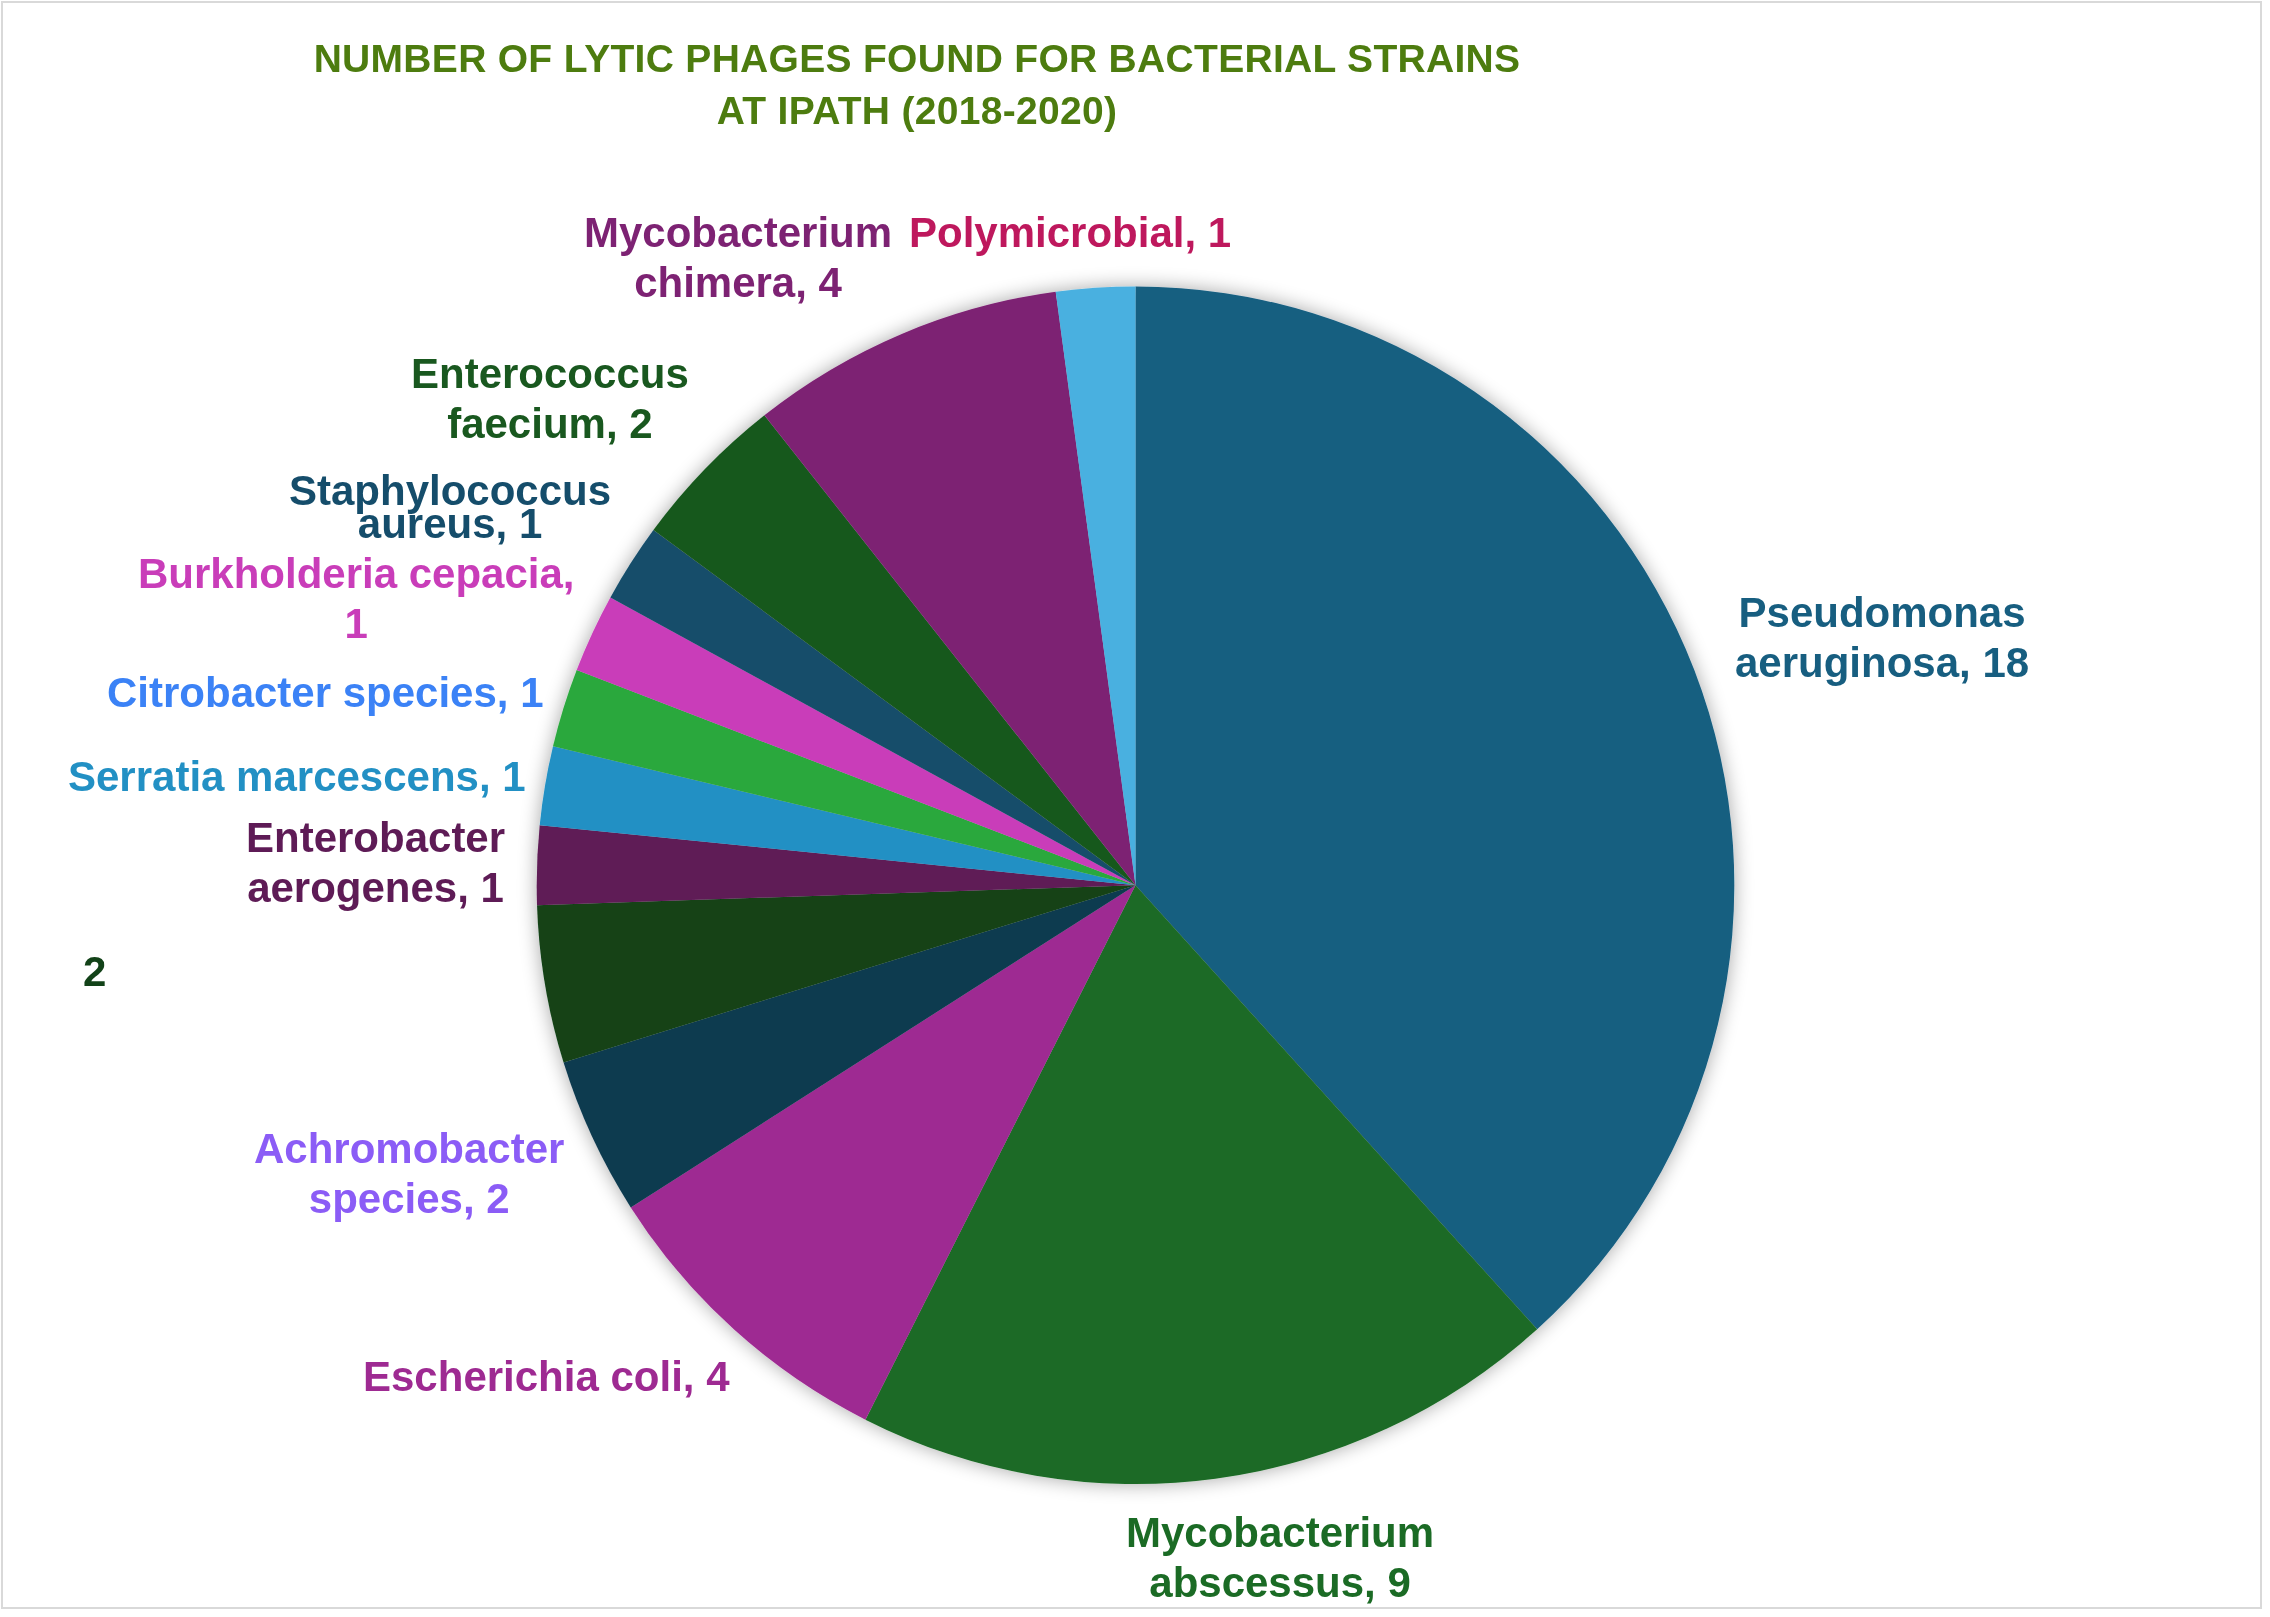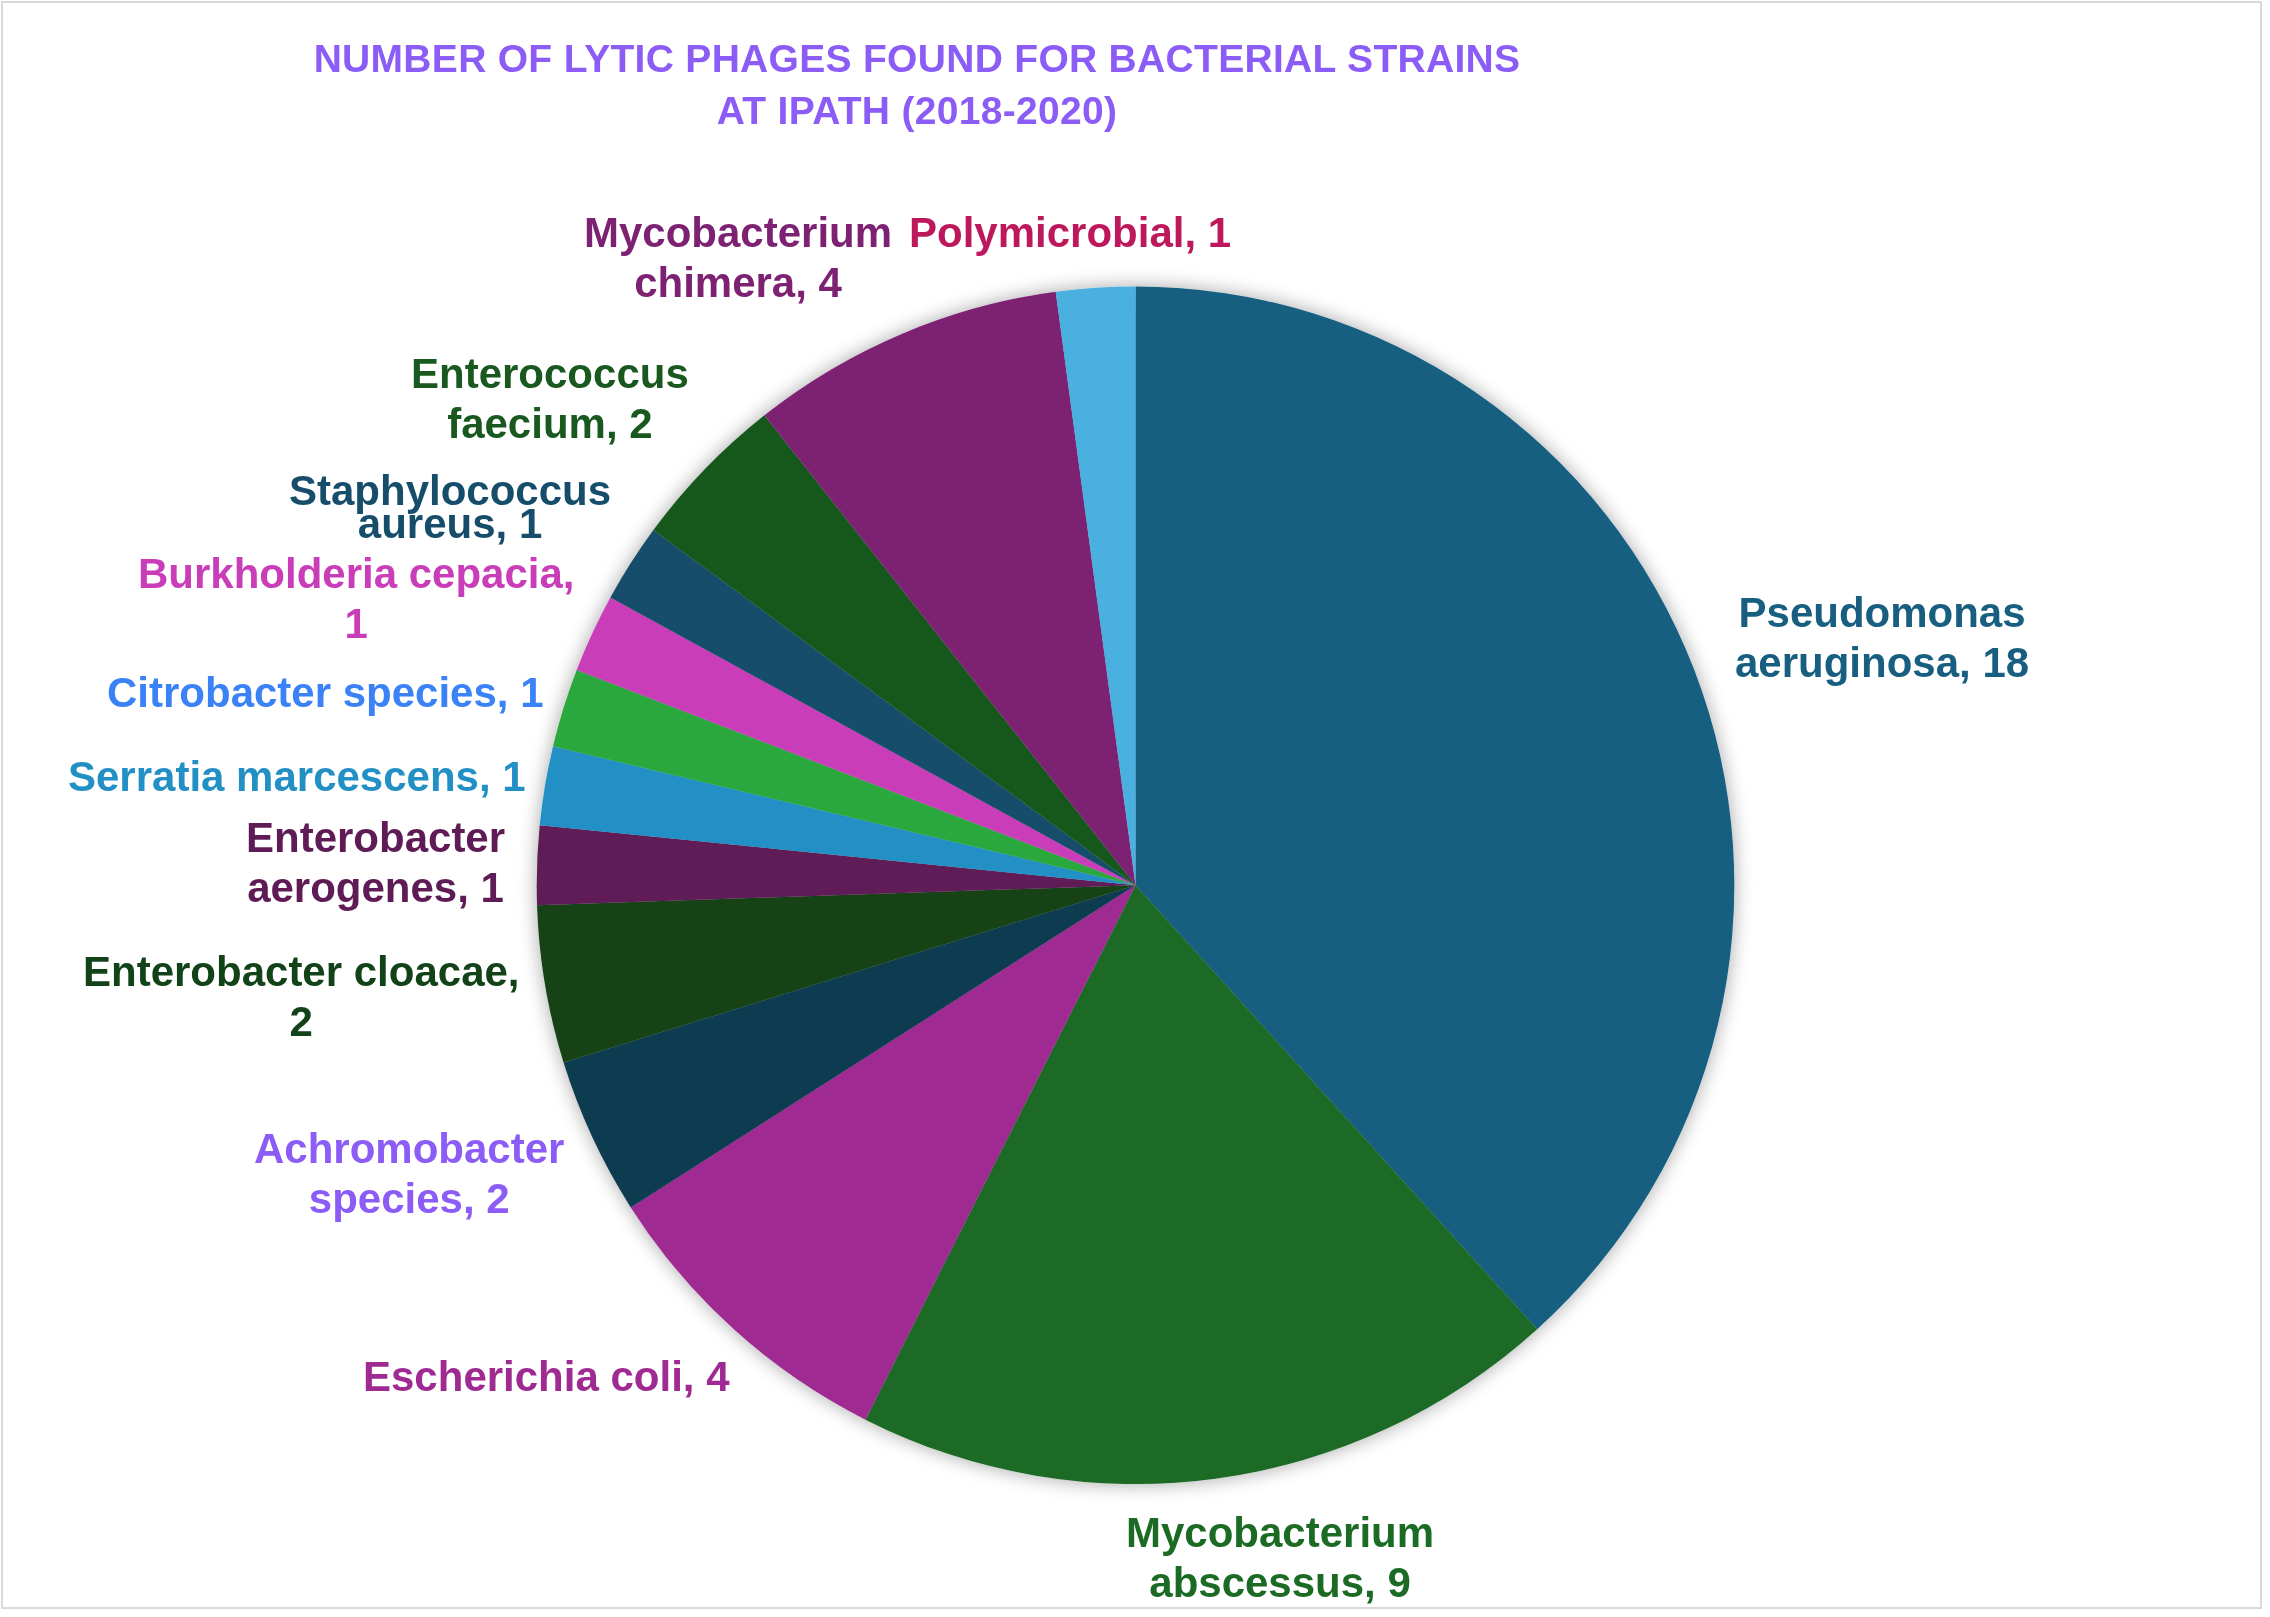--- a/index.html
+++ b/index.html
@@ -1,18 +1,18 @@
 <!DOCTYPE html>
 <html><head>
 <meta charset="utf-8">
 <style>
   html, body { margin: 0; padding: 0; background: #ffffff; }
   body { width: 2271px; height: 1618px; position: relative; overflow: hidden; font-family: "Liberation Sans", "DejaVu Sans", sans-serif; }
   .frame { position: absolute; left: 1px; top: 1px; width: 2261px; height: 1608px; border: 2.9px solid #d9d9d9; background: #fff; box-sizing: border-box; }
-  .title { position: absolute; left: 0; top: 33px; width: 1834px; text-align: center; color: #8b5cf6; font-weight: bold; font-size: 39px; line-height: 52px; letter-spacing: 0.3px; }
+  .title { position: absolute; left: 0; top: 33px; width: 1834px; text-align: center; color: #4d7c0f; font-weight: bold; font-size: 39px; line-height: 52px; letter-spacing: 0.3px; }
   svg.pie { position: absolute; left: 0; top: 0; }
   .lbl { position: absolute; font-weight: bold; font-size: 42px; line-height: 50px; text-align: center; white-space: nowrap; }
 </style>
 </head>
 <body>
 
 <div class="frame"></div>
 
 <div class="title">
   <div>NUMBER OF LYTIC PHAGES FOUND FOR BACTERIAL STRAINS</div>
@@ -59,21 +59,20 @@
     <div>abscessus, 9</div>
   </div>
 <div class="lbl" style="left: 355px; top: 1352px; color: rgb(158, 42, 146); margin-left: 8px;">
     <div>Escherichia coli, 4</div>
   </div>
 <div class="lbl" style="left: 254px; top: 1124px; color: #8b5cf6;">
     <div>Achromobacter</div>
     <div>species, 2</div>
   </div>
 <div class="lbl" style="left: 83px; top: 947px; color: rgb(18, 66, 24);">
-    <div>Enterobacter cloacae,</div>
     <div>2</div>
   </div>
 <div class="lbl" style="left: 246px; top: 813px; color: rgb(94, 27, 86);">
     <div>Enterobacter</div>
     <div>aerogenes, 1</div>
   </div>
 <div class="lbl" style="left: 68px; top: 752px; color: rgb(34, 144, 196);">
     <div>Serratia marcescens, 1</div>
   </div>
 <div class="lbl" style="left: 107px; top: 668px; color: #3b82f6;">

